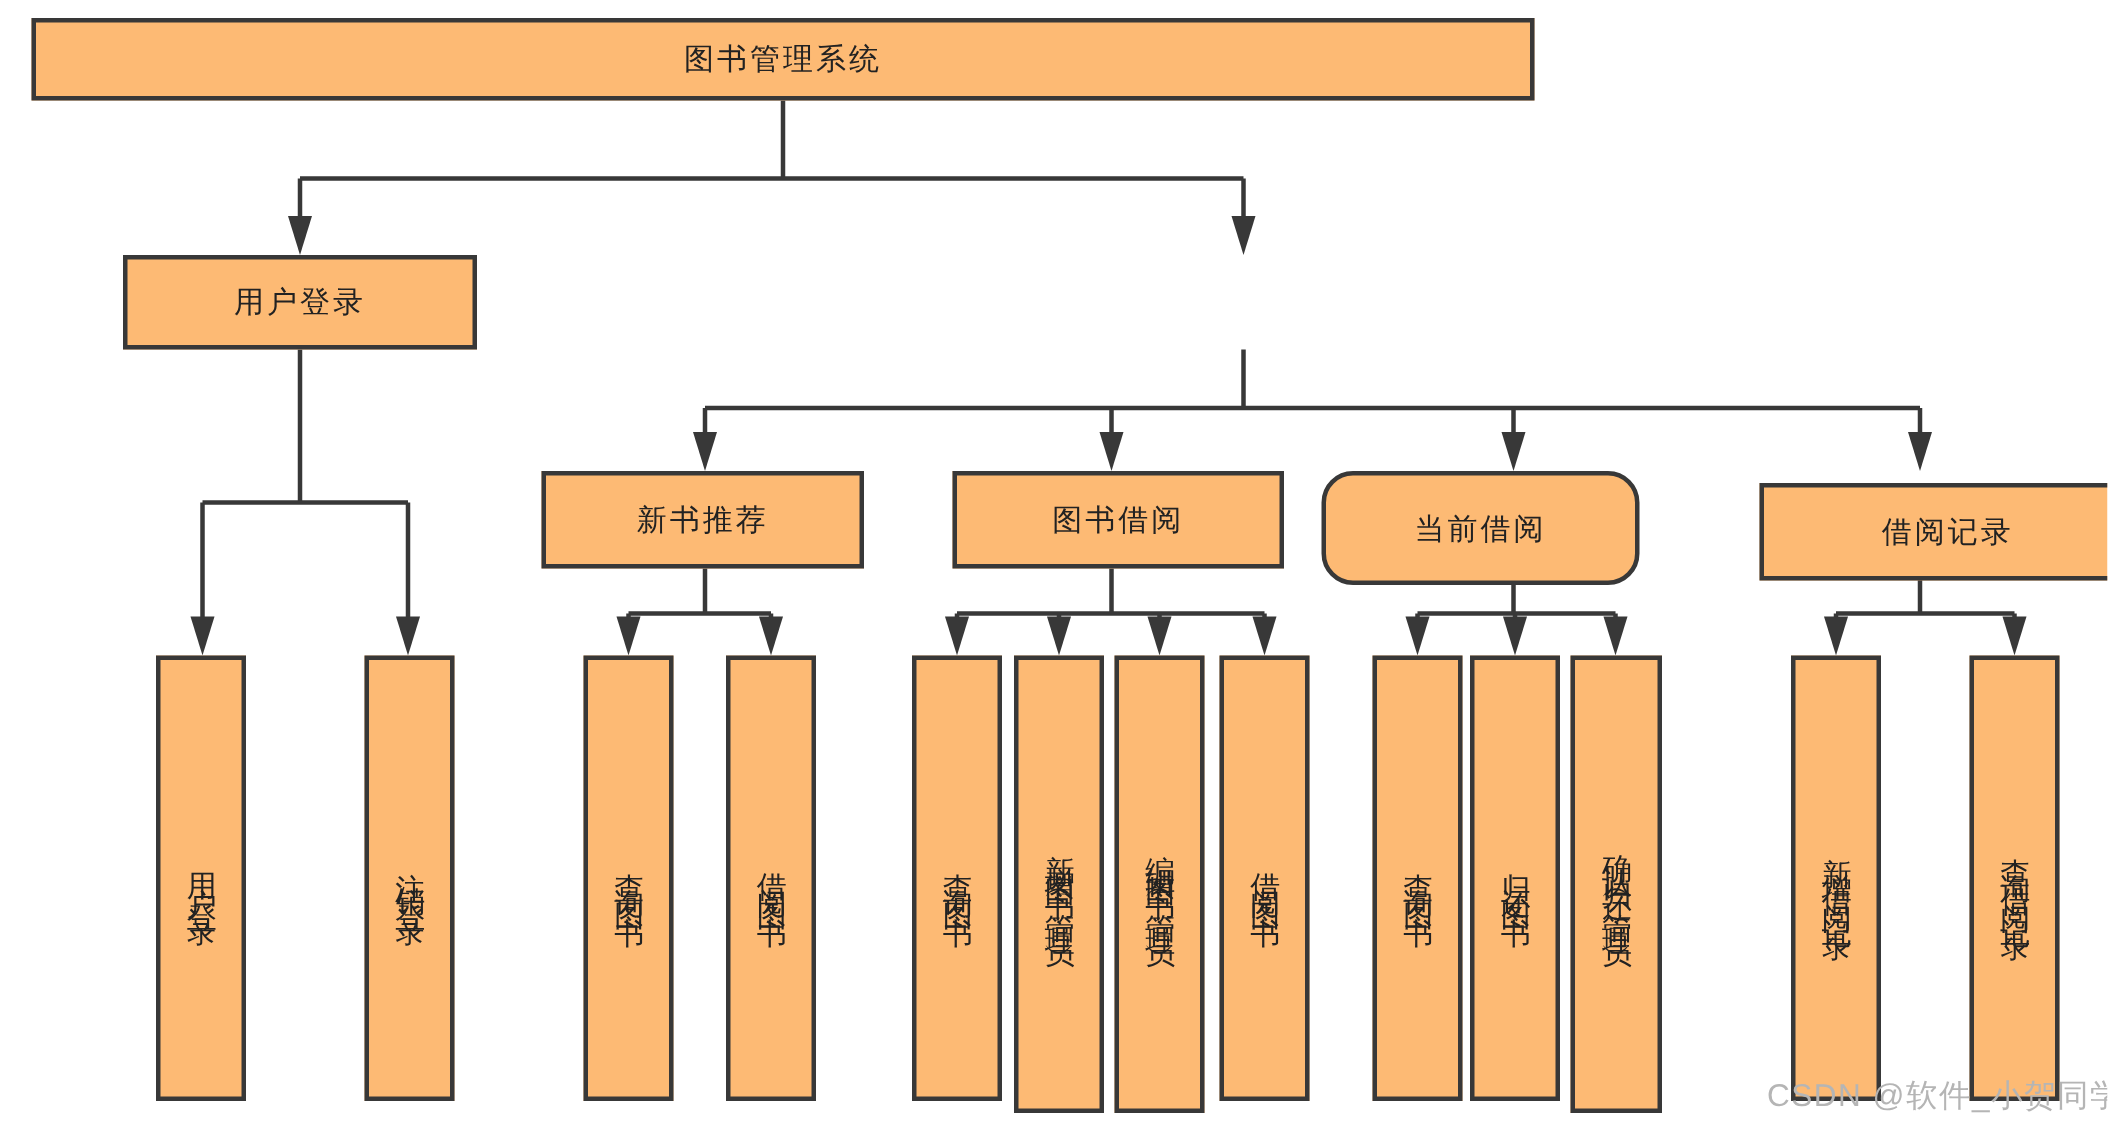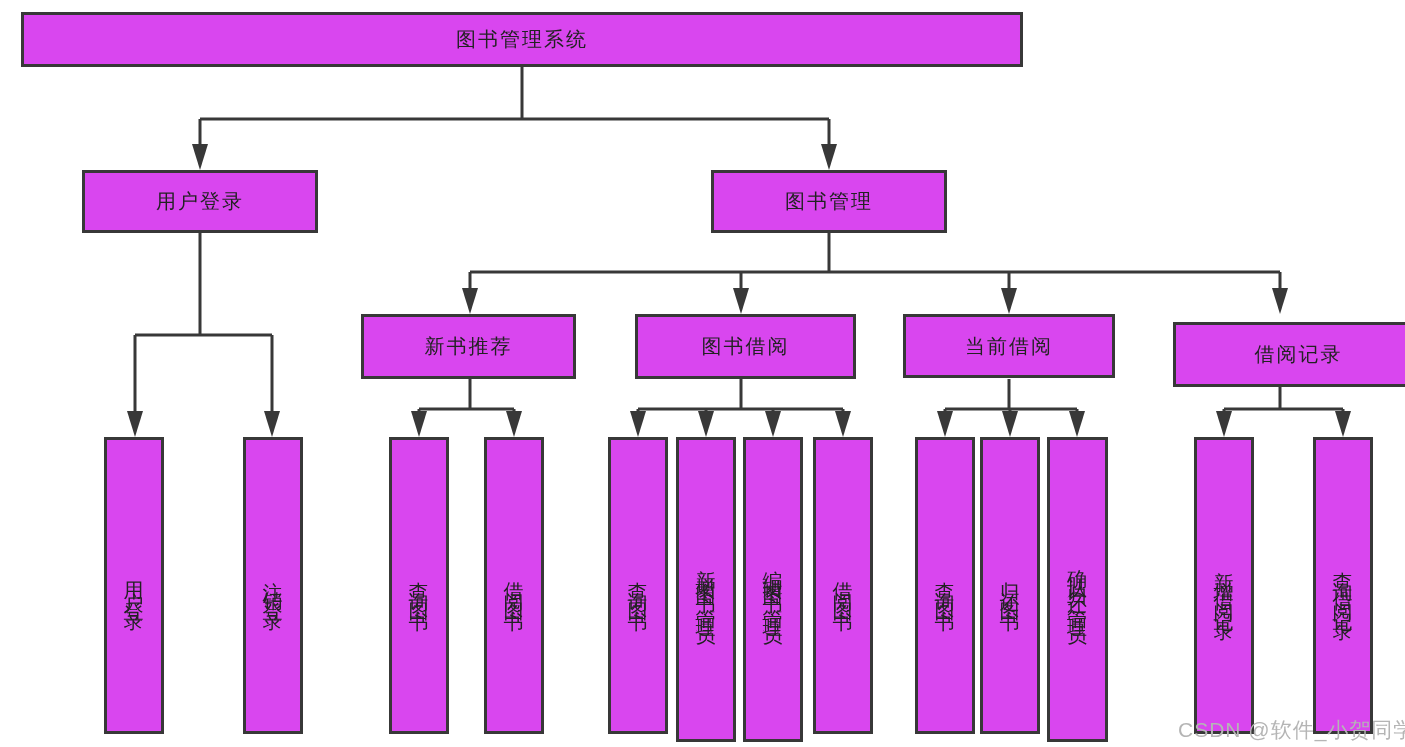--- a/index.html
+++ b/index.html
@@ -7,21 +7,21 @@
     position:relative;
     width:1405px;height:747px;
     background:#ffffff;
     overflow:hidden;
     font-family:"Liberation Sans","DejaVu Sans",sans-serif;
   }
   #wires{position:absolute;left:0;top:0;z-index:1;}
   .box{
     position:absolute;
     box-sizing:border-box;
-    background:#d946ef;
+    background:#fdba74;
     border:3px solid #383838;
     display:flex;align-items:center;justify-content:center;
     z-index:2;
   }
   .h-label{
     font-size:20px;color:#222222;letter-spacing:2px;white-space:nowrap;
   }
   .v-label{
     writing-mode:vertical-rl;
     text-orientation:mixed;
@@ -29,21 +29,21 @@
     letter-spacing:10px;line-height:1.1;
     white-space:nowrap;
   }
   .v-label.dense{letter-spacing:8px;}
   
   #root   {left:21px; top:12px; width:1002px;height:55px;}
   #l2-a   {left:82px; top:170px;width:236px; height:63px;}
   #l2-b   {left:711px;top:170px;width:236px; height:63px;}
   #l3-1   {left:361px; top:314px;width:215px;height:65px;}
   #l3-2   {left:635px; top:314px;width:221px;height:65px;}
-  #l3-3   {left:903px; top:314px;width:212px;height:64px;}
+  #l3-3   {left:881px; top:314px;width:212px;height:76px;border-radius:21px;}
   #l3-4   {left:1173px;top:322px;width:251px;height:65px;}
   .leaf   {top:437px;height:297px;width:60px;}
   .leaf.tall{height:305px;}
   #lf-1 {left:104px;}
   #lf-2 {left:243px;}
   #lf-3 {left:389px;}
   #lf-4 {left:484px;}
   #lf-5 {left:608px;}
   #lf-6 {left:676px;}
   #lf-7 {left:743px;}
@@ -107,23 +107,20 @@
     </g>
   </svg>
 
   <div class="box" id="root">
     <span class="h-label">图书管理系统</span>
   </div>
 
   <div class="box" id="l2-a">
     <span class="h-label">用户登录</span>
   </div>
-  <div class="box" id="l2-b">
-    <span class="h-label">图书管理</span>
-  </div>
 
   <div class="box" id="l3-1">
     <span class="h-label">新书推荐</span>
   </div>
   <div class="box" id="l3-2">
     <span class="h-label">图书借阅</span>
   </div>
   <div class="box" id="l3-3">
     <span class="h-label">当前借阅</span>
   </div>

